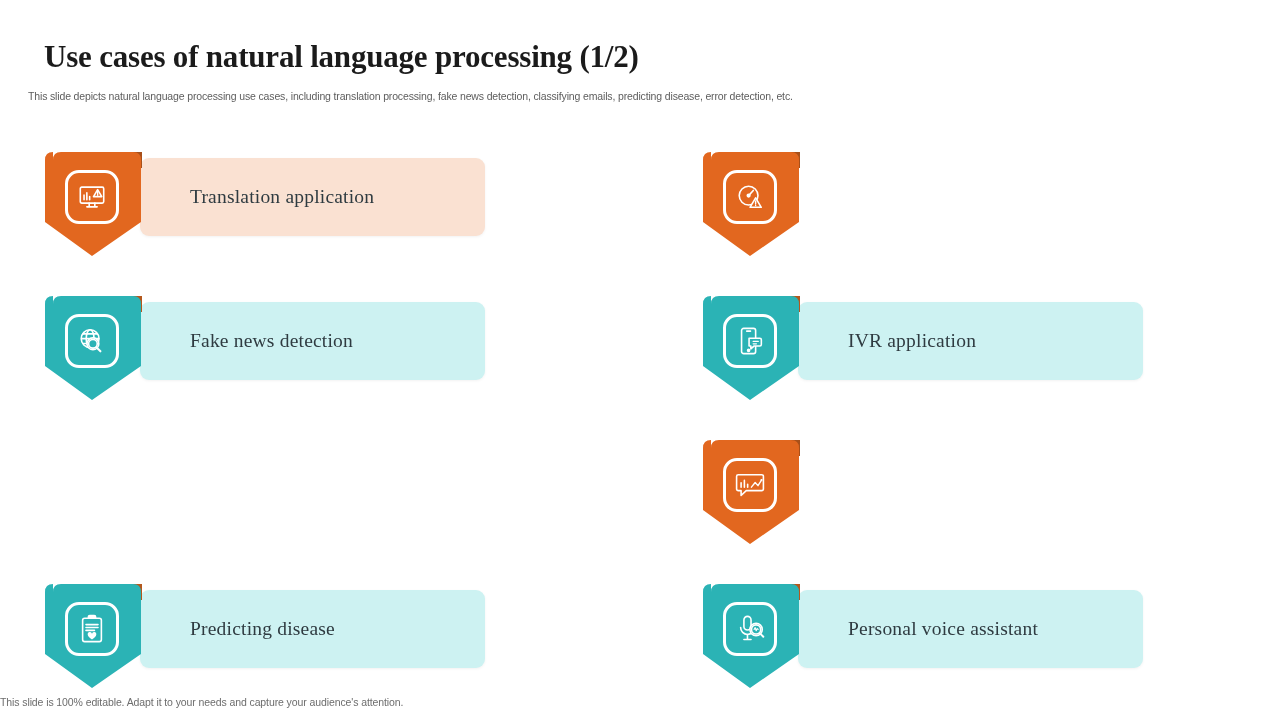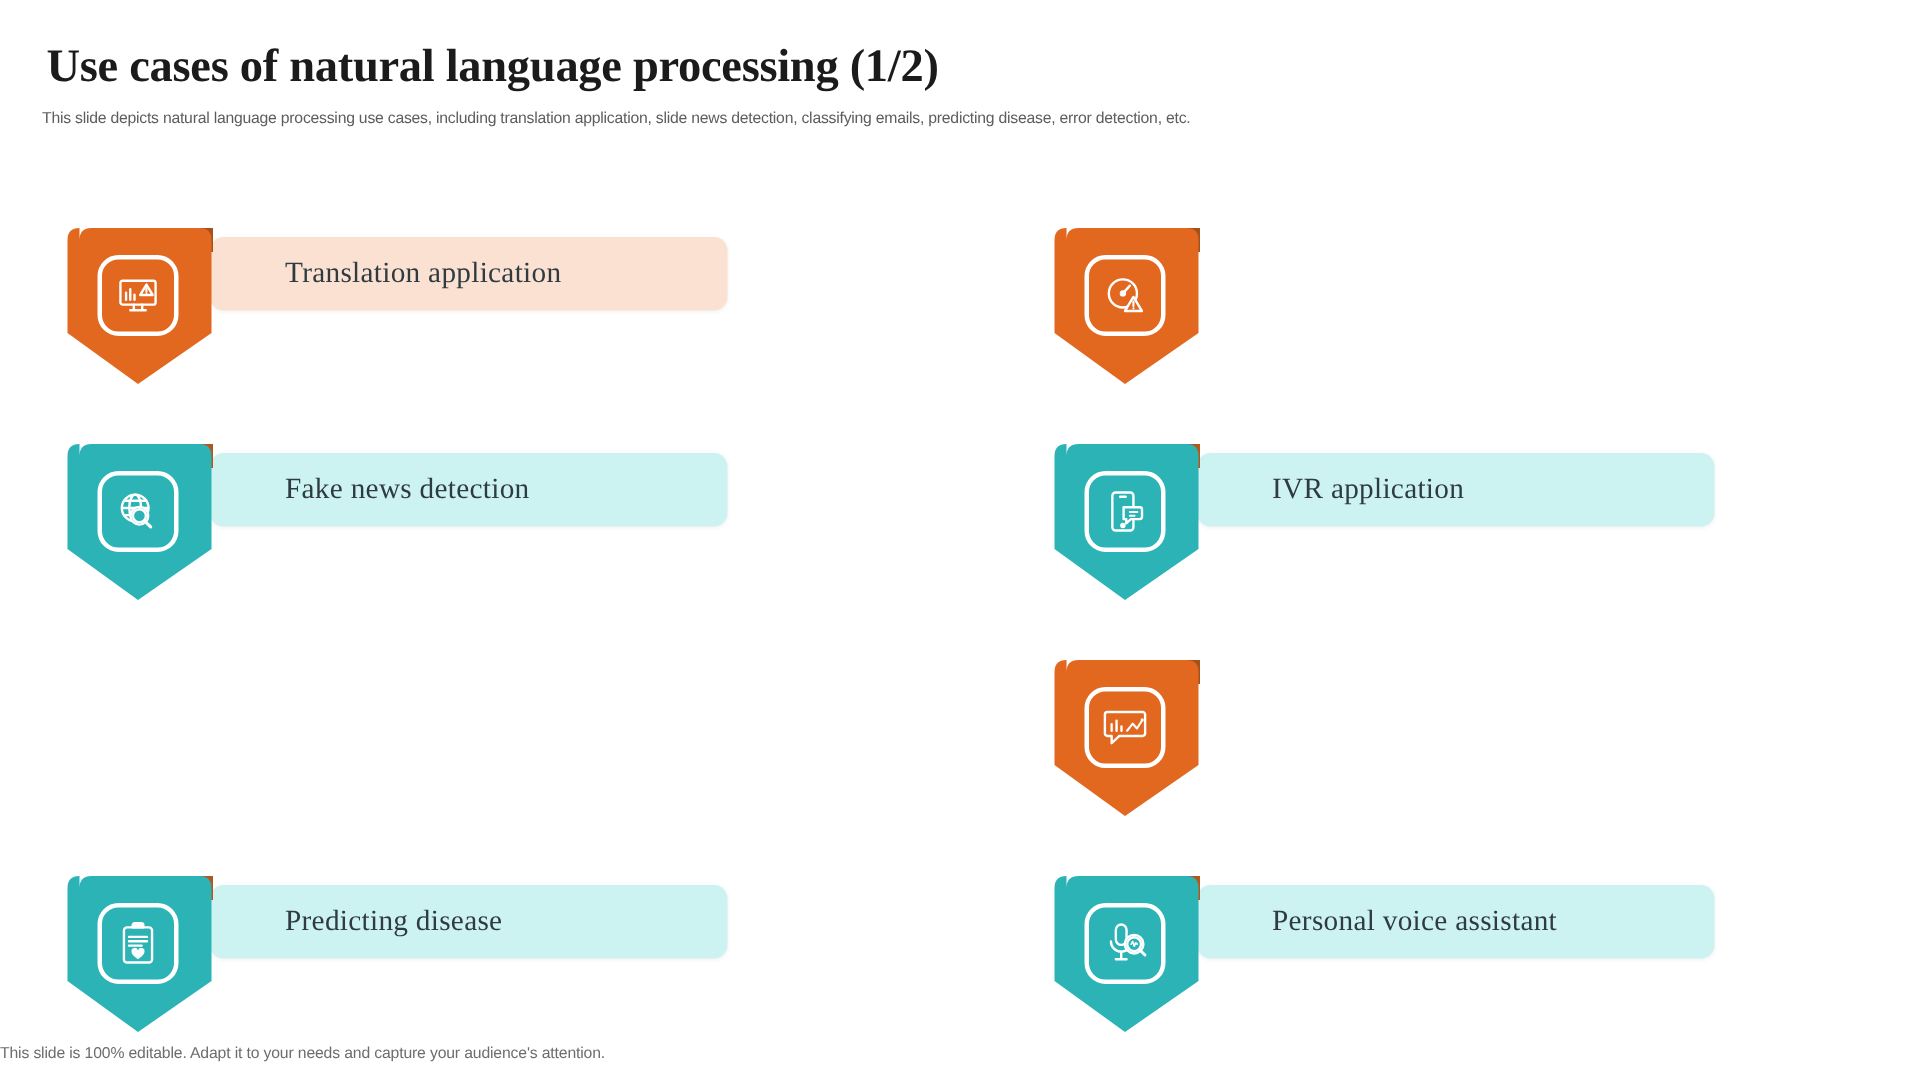--- a/index.html
+++ b/index.html
@@ -28,21 +28,21 @@
     top: 24px;
     right: 28px;
   }
   .page-title {
     font-family: "Liberation Serif", "DejaVu Serif", serif;
     font-size: 31px;
     font-weight: 700;
     color: #1b1b1b;
     letter-spacing: -0.2px;
     line-height: 1.1;
-    margin: 3px;
+    margin: 16px;
     white-space: nowrap;
   }
   .page-subtitle {
     margin: 12px 0 0 0;
     font-family: "Liberation Sans", sans-serif;
     font-size: 10.5px;
     font-weight: 400;
     color: #5d5d5d;
     letter-spacing: -0.15px;
     white-space: nowrap;
@@ -62,21 +62,21 @@
     width: 540px;
     height: 120px;
   }
 
   
   .item .bar {
     position: absolute;
     left: 140px;
     top: 14px;
     width: 345px;
-    height: 49px;
+    height: 78px;
     border-radius: 9px;
     box-sizing: border-box;
     display: flex;
     align-items: center;
     box-shadow: 0 1px 3px rgba(0,0,0,0.055);
   }
   .item .bar-label {
     font-family: "Liberation Serif", "DejaVu Serif", serif;
     font-size: 19.5px;
     color: #2f3b41;
@@ -152,21 +152,21 @@
     letter-spacing: -0.1px;
   }
 </style>
 </head>
 <body>
 
 <div class="slide">
 
   <div class="header">
     <h1 class="page-title">Use cases of natural language processing (1/2)</h1>
-    <p class="page-subtitle">This slide depicts natural language processing use cases, including translation application, slide news detection, classifying emails, predicting disease, error detection, etc.</p>
+    <p class="page-subtitle">This slide depicts natural language processing use cases, including translation processing, fake news detection, classifying emails, predicting disease, error detection, etc.</p>
   </div>
 
   <div class="board" id="board">
       <div class="item" style="left: 0px; top: 144px;">
     <div class="bar" style="background:#fae1d2">
       <span class="bar-label">Translation application</span>
     </div>
 
     <div class="fold">
       <i style="position:absolute;left:0;top:0;width:34px;height:30px;border-radius:0 0 0 26px;background:#a8501a;display:block"></i>

